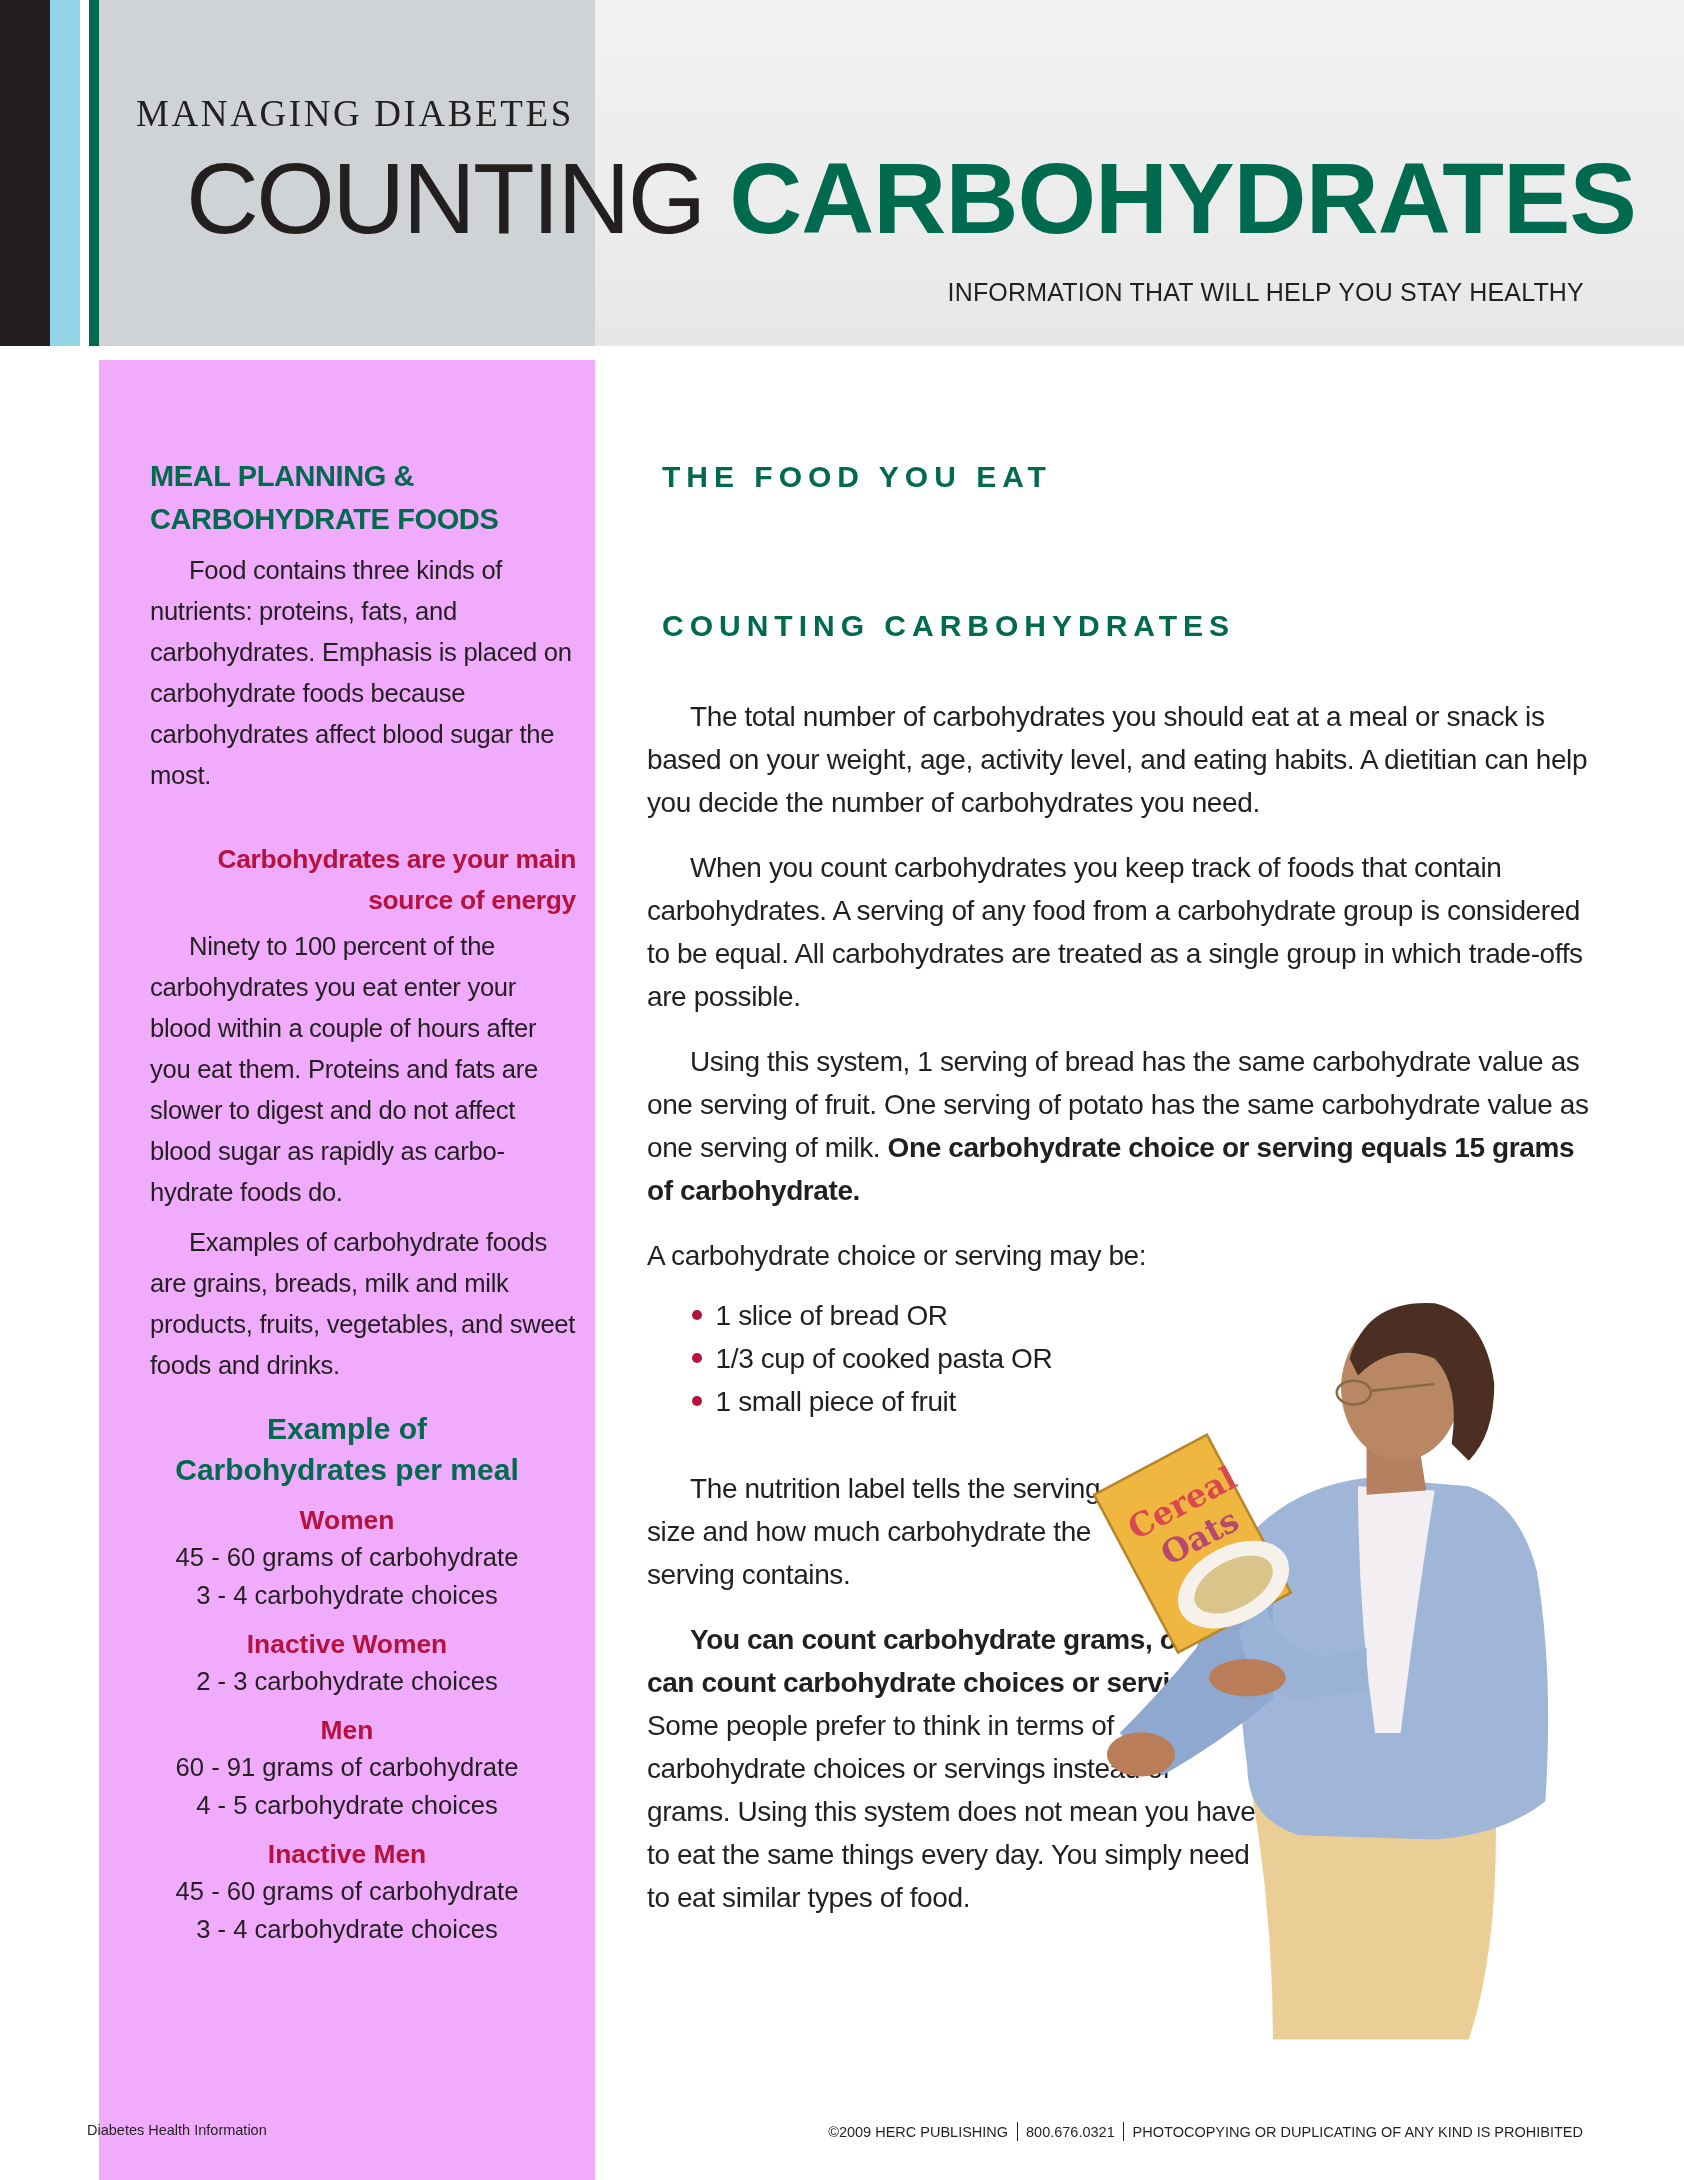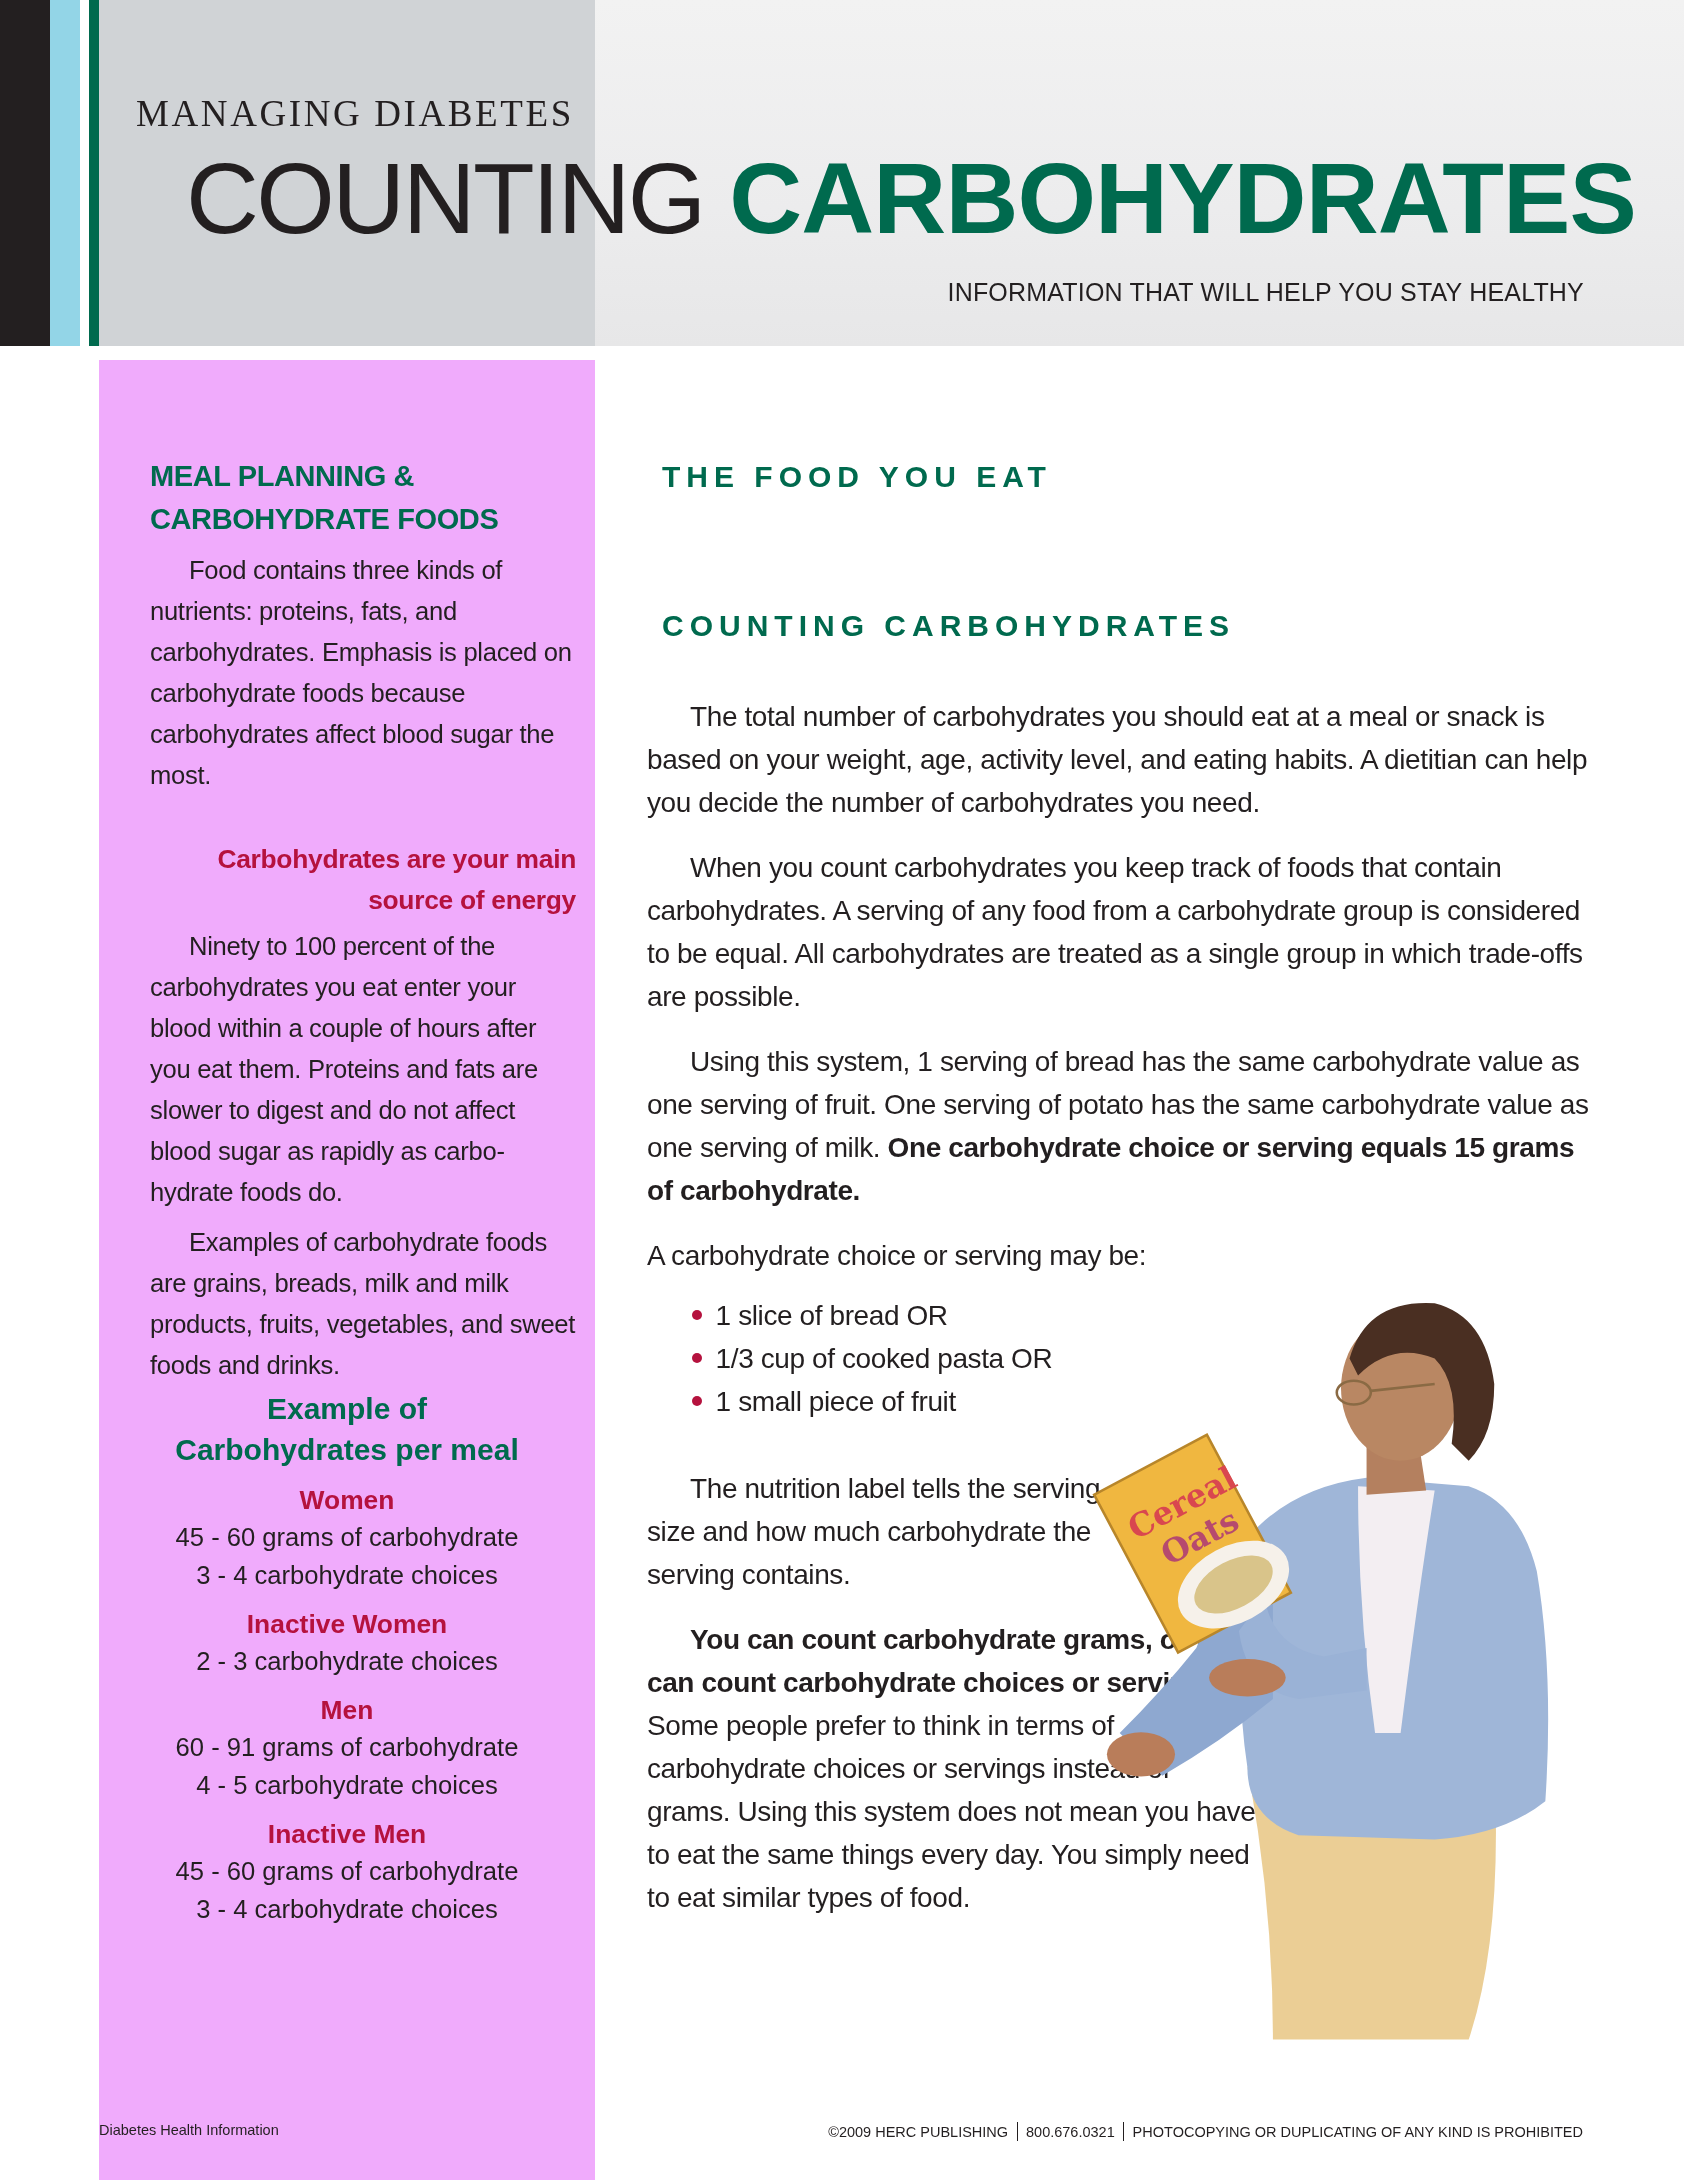--- a/index.html
+++ b/index.html
@@ -25,21 +25,21 @@
 
   
   .sidebar { position:absolute; left:99px; top:360px; width:496px; height:1914px; background:#f0abfc; }
   .sb-inner { position:absolute; left:51px; top:95px; width:426px; }
   .sb-h { color:#006a4e; font-weight:bold; font-size:29px; line-height:43px; margin:0; letter-spacing:-0.4px; }
   .sb-p { font-size:25.6px; line-height:41px; margin:9.4px 0 0 0; color:#231f20; letter-spacing:-0.3px; }
   .sb-p .ind { display:inline-block; width:39px; }
   .sb-sub { color:#b5123e; font-weight:bold; font-size:26.4px; line-height:41px; margin:43px 0 0 0; letter-spacing:-0.3px;text-align:right; }
   .sb-p2 { margin-top:5.1px; }
   .sb-p3 { margin-top:8.5px; }
-  .example { margin-top:2px; text-align:center; width:394px; }
+  .example { margin-top:22px; text-align:center; width:394px; }
   .ex-title { color:#006a4e; font-weight:bold; font-size:30px; line-height:41px; }
   .ex-group { margin-top:12px; }
   .ex-label { color:#b5123e; font-weight:bold; font-size:26.4px; line-height:36px; }
   .ex-line { font-size:25.6px; line-height:38px; color:#231f20; }
 
   
   .main { position:absolute; left:647px; top:441px; width:954px; }
   .h-sec { color:#006a4e; font-weight:bold; font-size:30px; letter-spacing:6px; margin:15px; line-height:41px; }
   .p { font-size:28px; line-height:43px; margin:0; color:#231f20; letter-spacing:-0.4px; }
   .p .ind { display:inline-block; width:43px; }
@@ -50,21 +50,21 @@
   .bullets { list-style:none; margin:17px 0 0 0; padding:0 0 0 43px; }
   .bullets li { font-size:28px; line-height:43px; position:relative; padding-left:25.6px; letter-spacing:-0.4px; }
   .bullets li .dot { position:absolute; left:1.7px; top:16px; width:10.2px; height:10.2px; border-radius:50%; background:#b5123e; }
   .narrow { width:477px; }
   .narrow2 { width:613px; }
 
   
   .illus { position:absolute; left:992px; top:1290px; width:664px; height:767px; }
 
   
-  .footer-left { position:absolute; left:99px; top:2122px; font-size:14.5px; color:#231f20; white-space:nowrap; }
+  .footer-left { position:absolute; left:87px; top:2122px; font-size:14.5px; color:#231f20; white-space:nowrap; }
   .footer-right { position:absolute; right:102px; top:2122px; font-size:14.5px; color:#231f20; white-space:nowrap; }
   .footer-right .sep { display:inline-block; width:0.9px; height:19px; background:#231f20; vertical-align:-4.3px; margin:0 8.5px; }
 </style>
 </head>
 <body>
 
 <div class="header">
   <div class="stripe black"></div>
   <div class="stripe blue"></div>
   <div class="stripe gap"></div>

